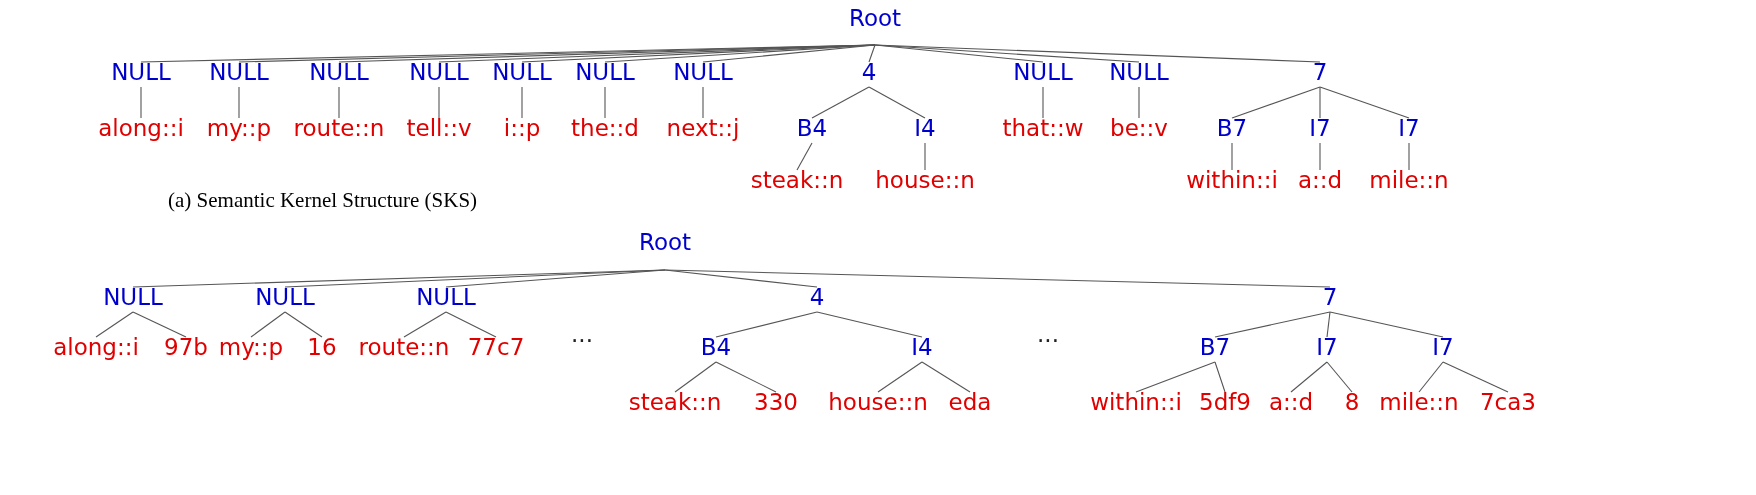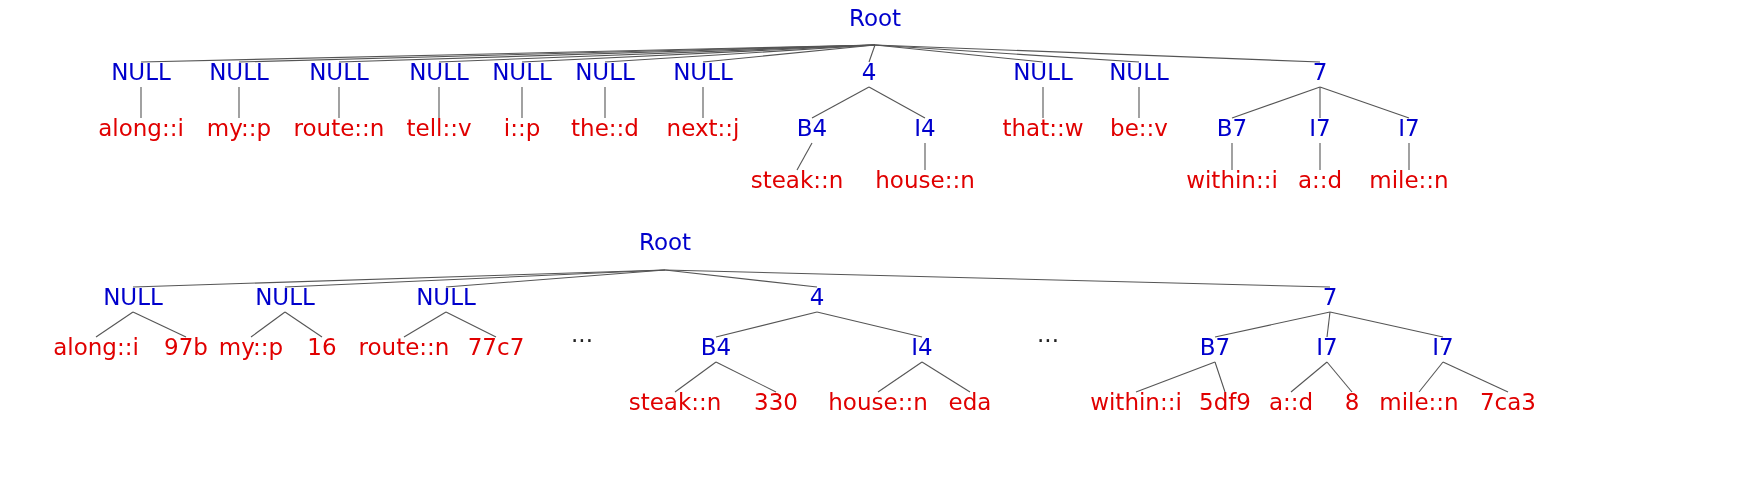--- a/index.html
+++ b/index.html
@@ -120,20 +120,21 @@
       <text x="1232" y="188" class="node-leaf">within::i</text>
       <line x1="1320" y1="87" x2="1320" y2="118" class="tree-edge"></line>
       <text x="1320" y="136" class="node-internal">I7</text>
       <line x1="1320" y1="143" x2="1320" y2="170" class="tree-edge"></line>
       <text x="1320" y="188" class="node-leaf">a::d</text>
       <line x1="1320" y1="87" x2="1409" y2="118" class="tree-edge"></line>
       <text x="1409" y="136" class="node-internal">I7</text>
       <line x1="1409" y1="143" x2="1409" y2="170" class="tree-edge"></line>
       <text x="1409" y="188" class="node-leaf">mile::n</text>
     </svg>
+  <div class="caption" id="caption-a">(a) Semantic Kernel Structure (SKS)</div>
 </div>
 
 <div class="figure-panel" id="panel-b">
   <svg class="tree-svg" id="tree-b" viewBox="0 0 1756 230">
       <text x="665" y="25" class="node-internal">Root</text>
       <line x1="665" y1="45" x2="133" y2="62" class="tree-edge"></line>
       <text x="133" y="80" class="node-internal">NULL</text>
       <line x1="133" y1="87" x2="96" y2="112" class="tree-edge"></line>
       <text x="96" y="130" class="node-leaf">along::i</text>
       <line x1="133" y1="87" x2="186" y2="112" class="tree-edge"></line>

